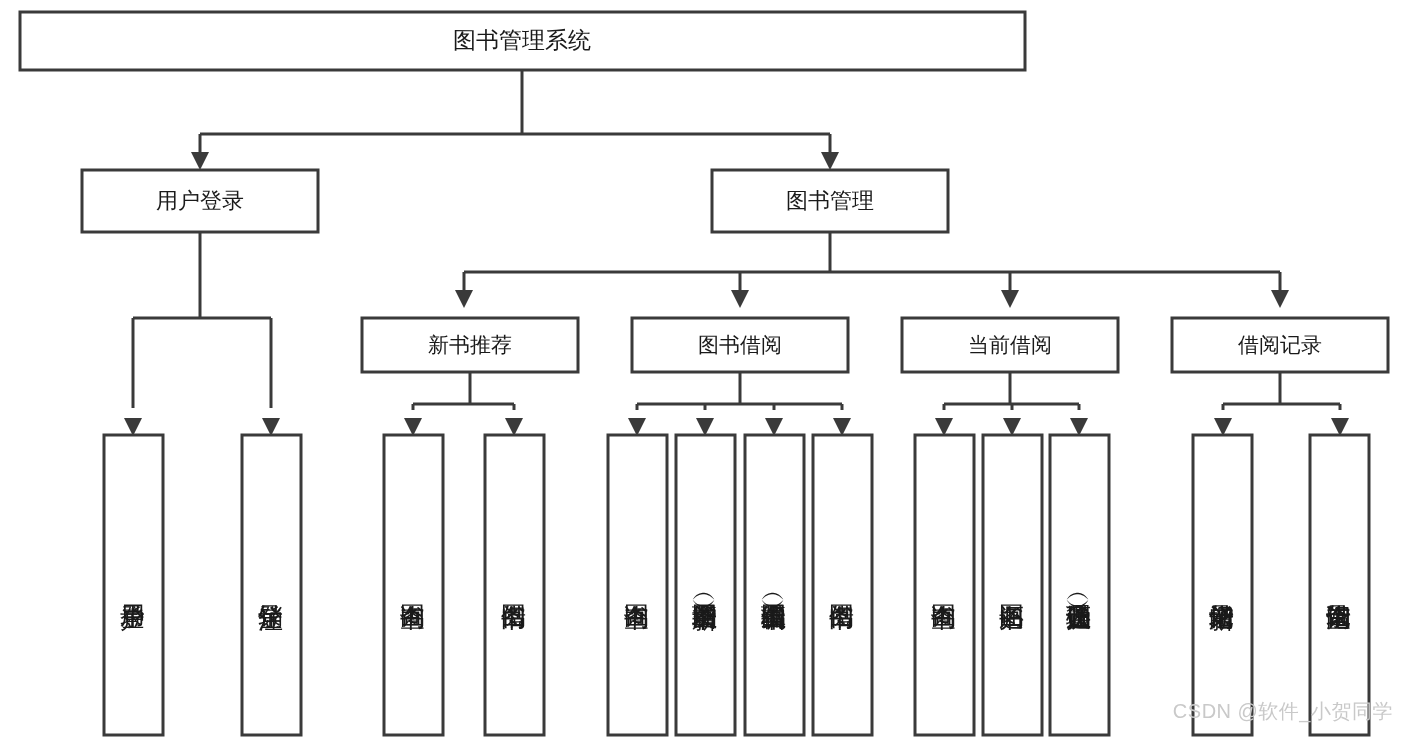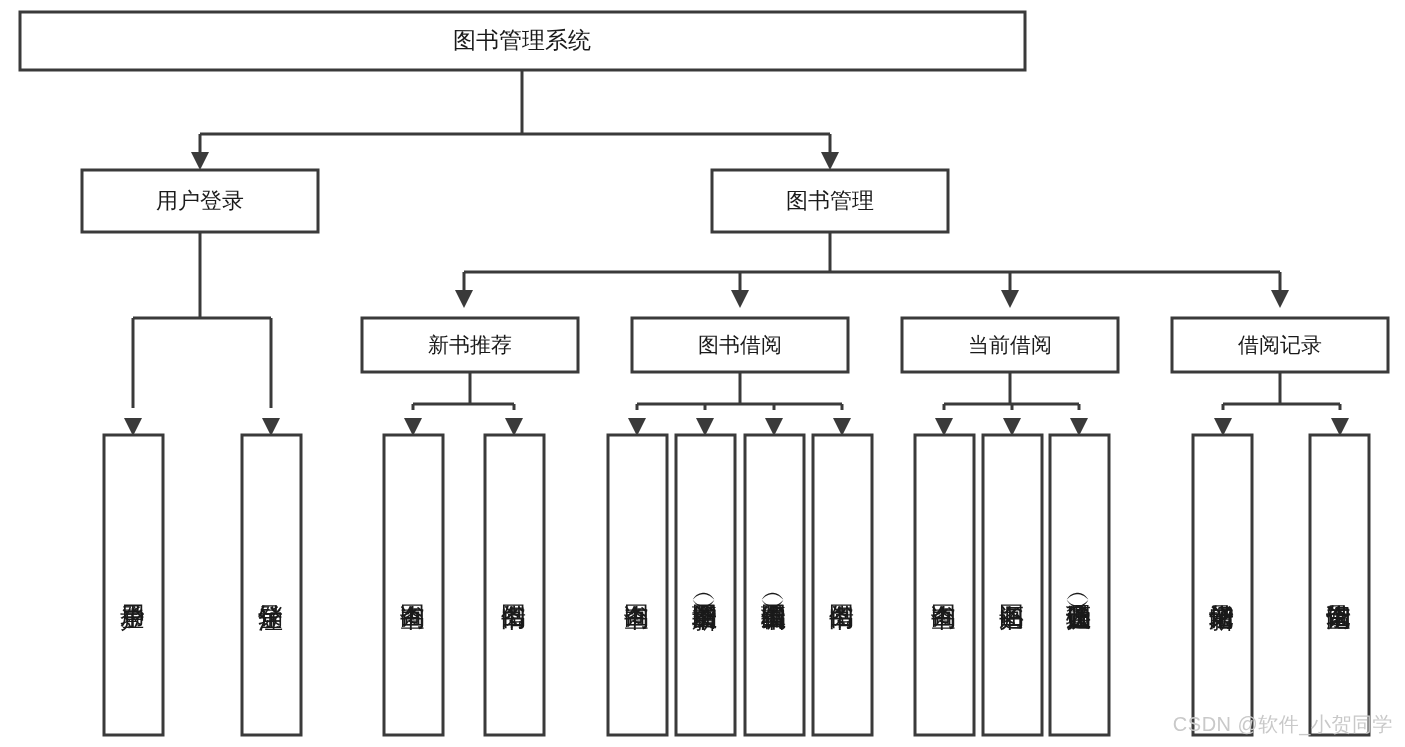--- a/index.html
+++ b/index.html
@@ -50,21 +50,21 @@
     fill: none;
     stroke-linecap: butt;
   }
   .arrow-head {
     fill: #3a3a3a;
     stroke: none;
   }
   .watermark {
     position: absolute;
     right: 12px;
-    bottom: 9px;
+    bottom: 22px;
     font-family: "Liberation Sans", "DejaVu Sans", sans-serif;
     font-size: 20px;
     color: #c9c9c9;
     letter-spacing: 0.5px;
     white-space: nowrap;
     pointer-events: none;
   }
 </style>
 </head>
 <body style="background: rgb(255, 255, 255);">

